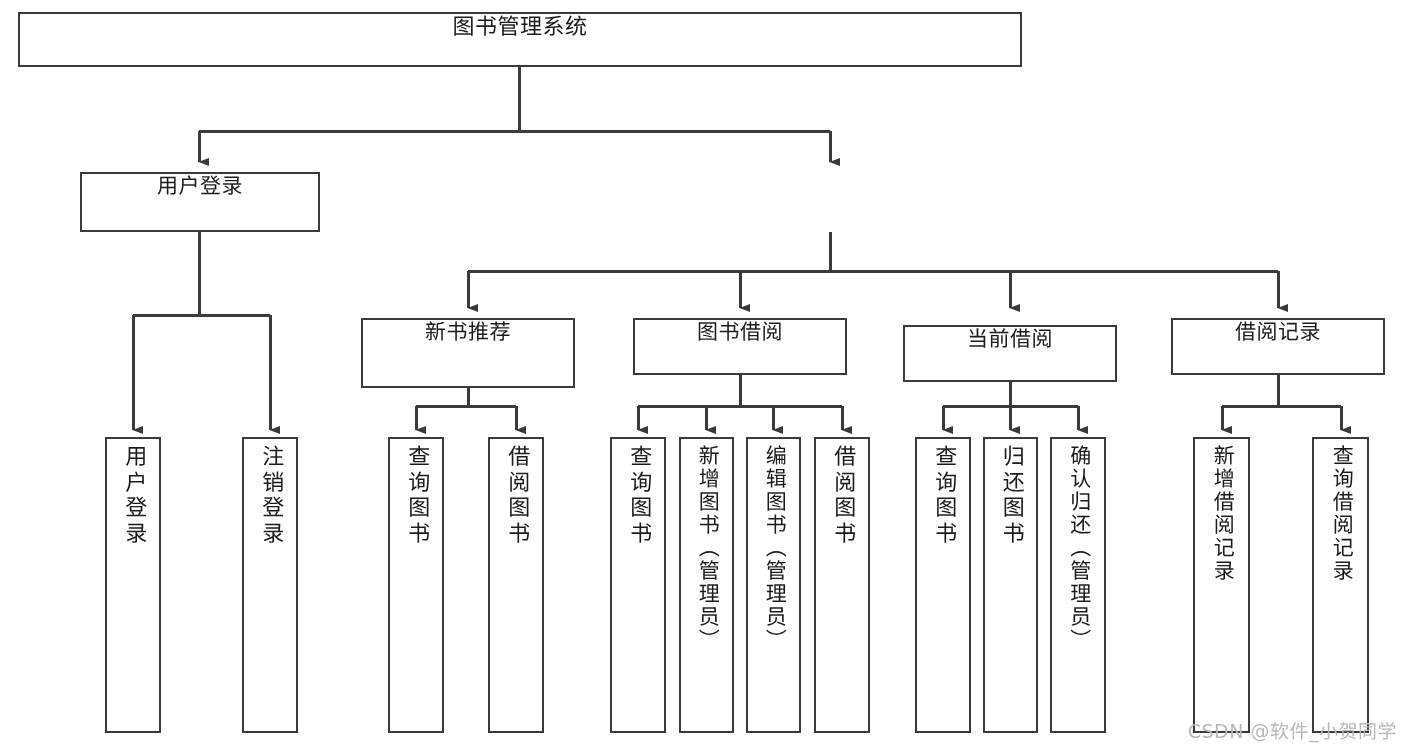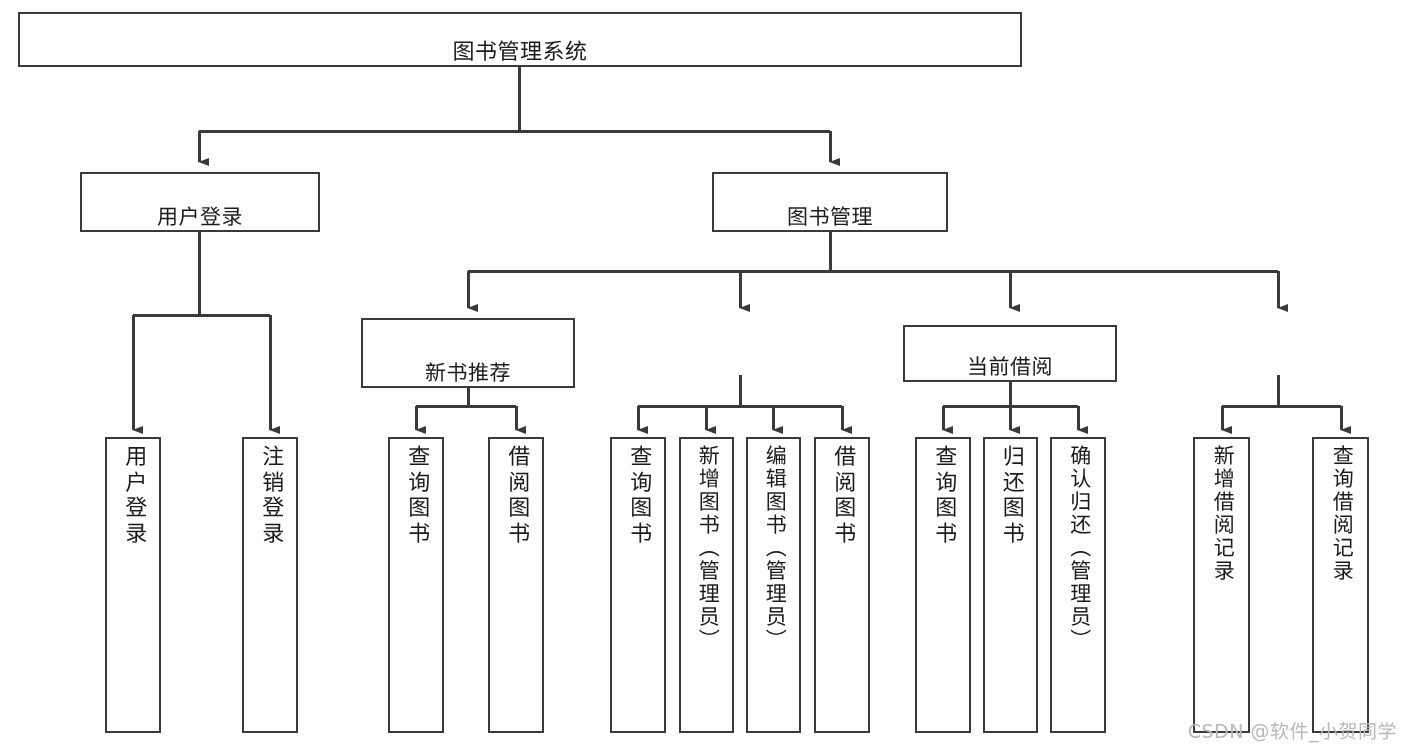--- a/index.html
+++ b/index.html
@@ -25,21 +25,21 @@
     height: 747px;
     pointer-events: none;
   }
   
   .node {
     position: absolute;
     box-sizing: border-box;
     background: #ffffff;
     border: 2.5px solid #3a3a3a;
     display: flex;
-    align-items: flex-end;
+    align-items: flex-start;
     justify-content: center;
     z-index: 2;
   }
   .node .label {
     color: #1b1b1b;
     font-size: 21px;
     line-height: 1.18;
     letter-spacing: 0.5px;
     white-space: nowrap;
     text-align: center;
@@ -140,33 +140,36 @@
   </svg>
 
   <div class="node root" style="left:18px; top:12px; width:1004px; height:55px;">
     <span class="label">图书管理系统</span>
   </div>
 
   <div class="node branch" style="left:80px; top:172px; width:240px; height:60px;">
     <span class="label">用户登录</span>
   </div>
 
-  <div class="node branch" style="left:712px; top:172px; width:236px; height:60px;">
-    <span class="label">图书管理</span>
-  </div>
 
   <div class="node branch" style="left:361px; top:318px; width:214px; height:70px;">
     <span class="label">新书推荐</span>
   </div>
 
+  <div class="node branch" style="left:633px; top:318px; width:214px; height:57px;">
+    <span class="label">图书借阅</span>
+  </div>
 
   <div class="node branch" style="left:903px; top:318px; width:214px; height:57px;margin-top:7px;">
     <span class="label">当前借阅</span>
   </div>
 
+  <div class="node branch" style="left:1171px; top:318px; width:214px; height:57px;">
+    <span class="label">借阅记录</span>
+  </div>
 
   <div class="node leaf" style="left:105px; top:437px; width:56px; height:296px;">
     <span class="label">用户登录</span>
   </div>
 
   <div class="node leaf" style="left:242px; top:437px; width:56px; height:296px;">
     <span class="label">注销登录</span>
   </div>
 
   <div class="node leaf" style="left:388px; top:437px; width:56px; height:296px;">

